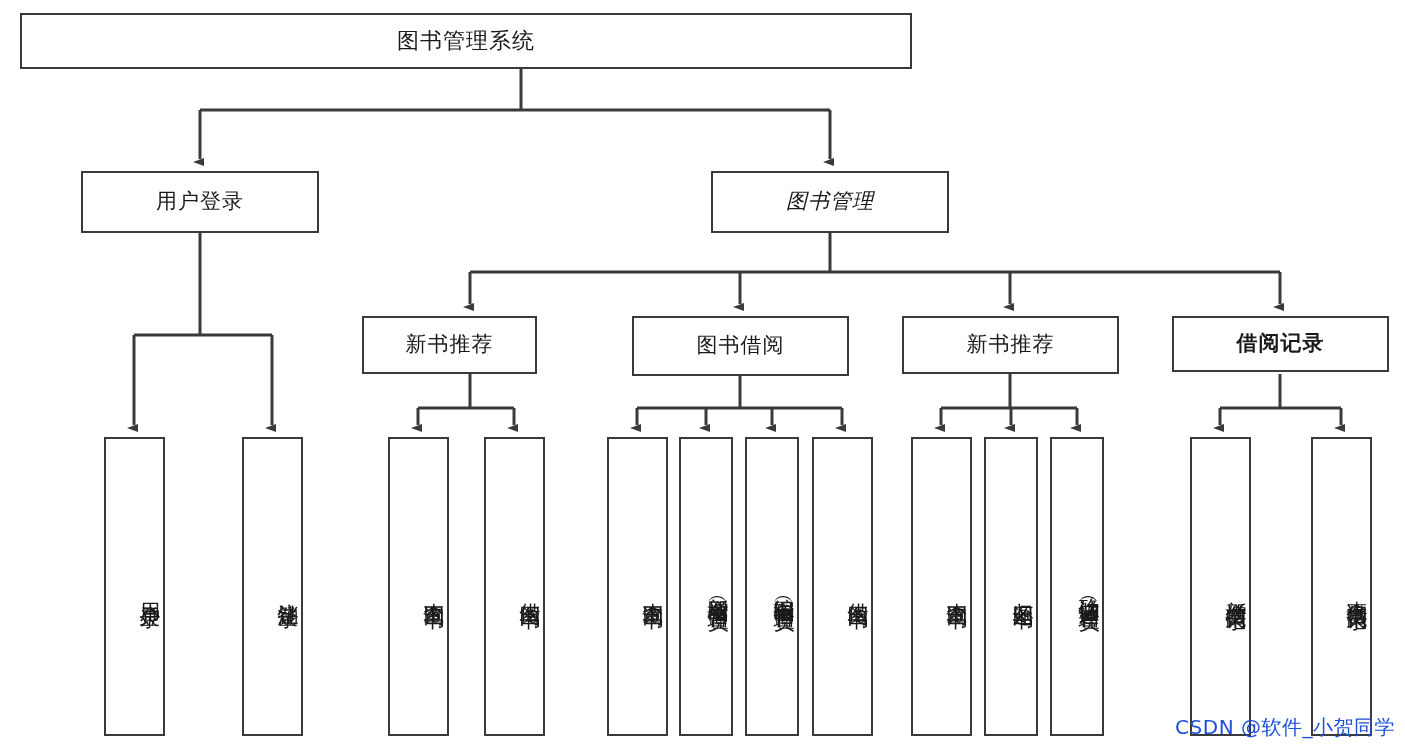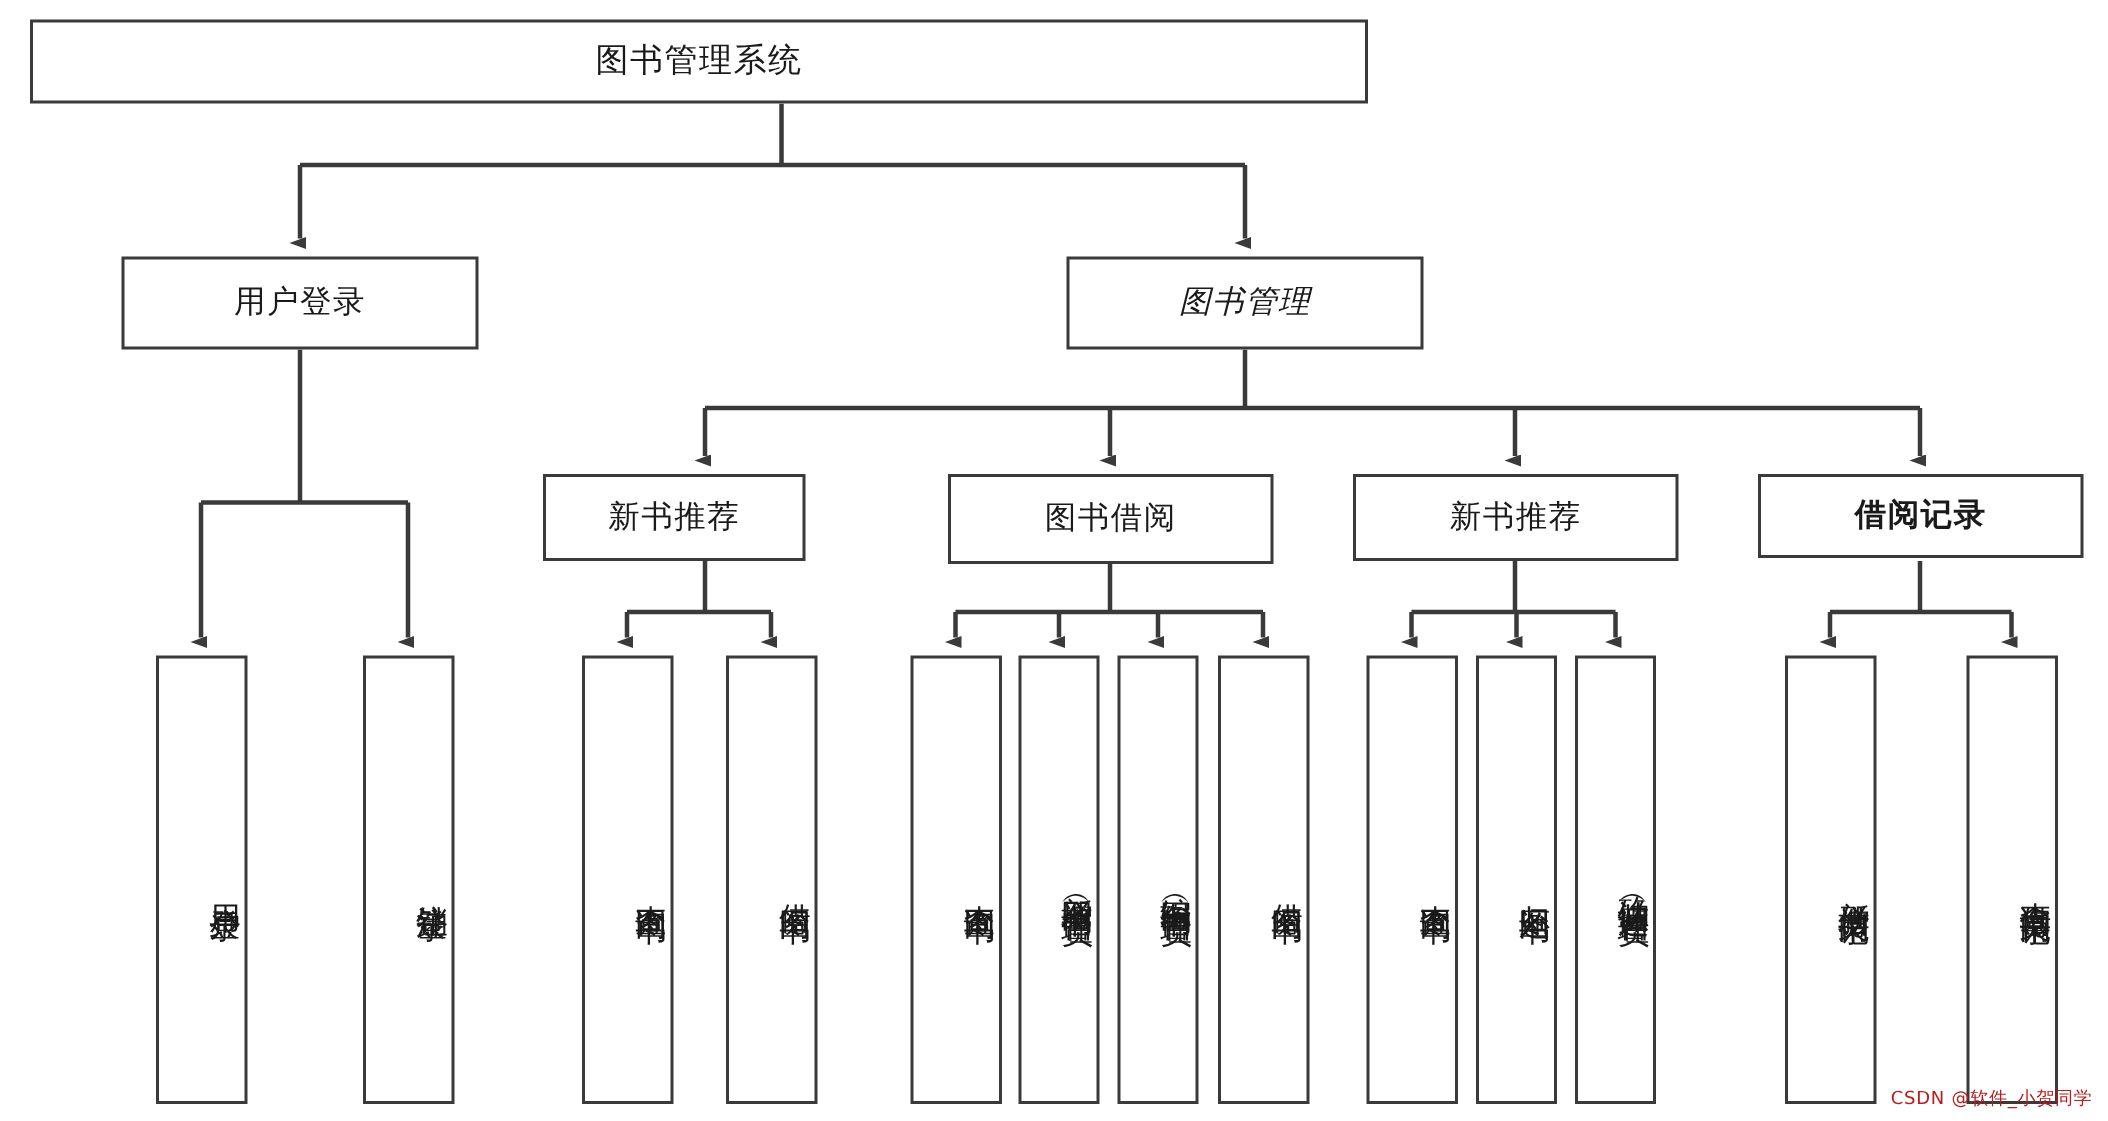--- a/index.html
+++ b/index.html
@@ -53,22 +53,22 @@
     writing-mode: vertical-rl;
     text-orientation: upright;
   }
   .node.root {
     font-size: 22px;
   }
   #watermark {
     position: absolute;
     right: 10px;
     bottom: 6px;
-    font-size: 12px;
-    color: #b91c1c;
+    font-size: 20px;
+    color: #1d4ed8;
     letter-spacing: 0.5px;
     white-space: nowrap;
     pointer-events: none;
   }
 </style>
 </head>
 <body>
 
 <div id="canvas">
 

